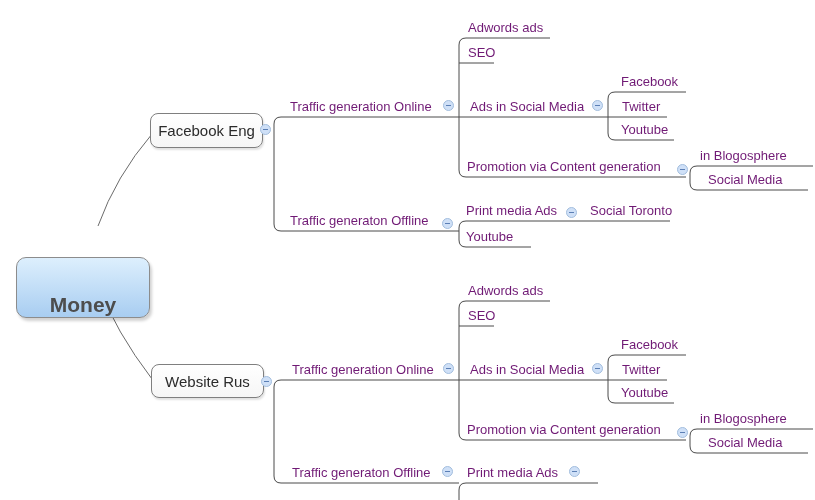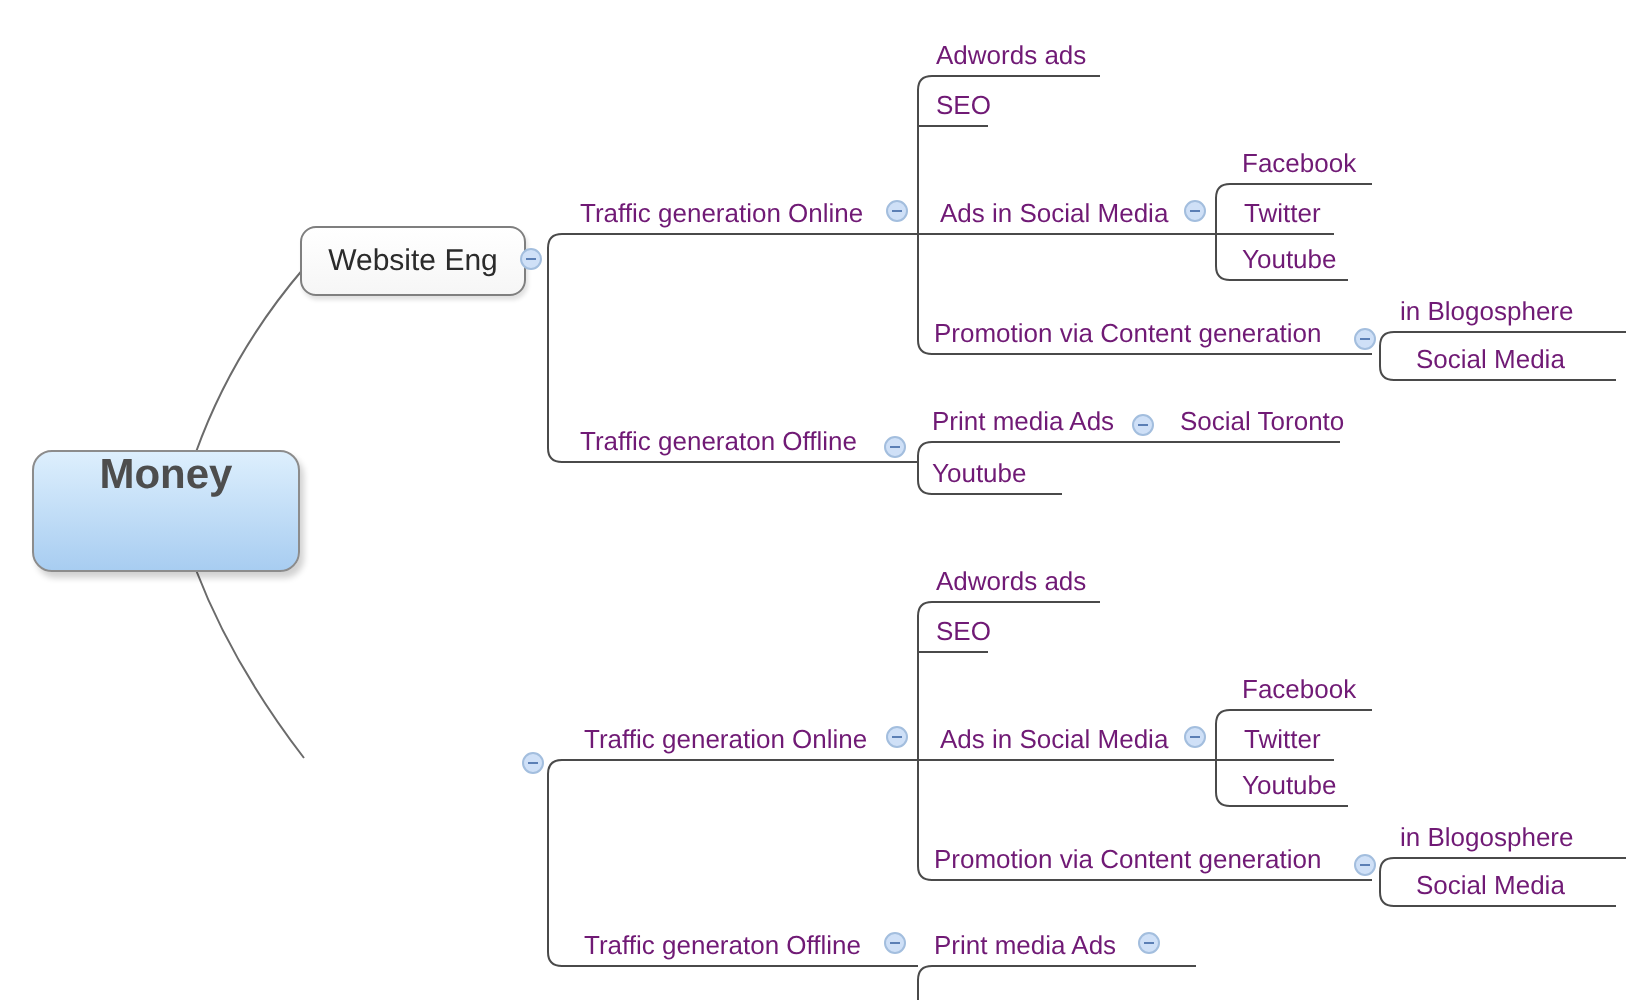--- a/index.html
+++ b/index.html
@@ -17,23 +17,24 @@
   .nodebox{
     position:absolute;box-sizing:border-box;border:1px solid #7f7f7f;
     border-radius:8px;background:linear-gradient(#ffffff,#f6f6f6);
     display:flex;align-items:center;justify-content:center;
     font-size:15px;color:#2b2b2b;
     box-shadow:1px 2px 2px rgba(0,0,0,0.12);
   }
   .rootbox{
     position:absolute;box-sizing:border-box;border:1px solid #8c8c8c;
     border-radius:10px;background:linear-gradient(#ddeffd,#a8cdf1);
-    display:flex;align-items:flex-start;justify-content:center;
+    display:flex;align-items:flex-end;justify-content:center;
     font-size:21px;font-weight:bold;color:#4d4d4d;
     box-shadow:2px 3px 3px rgba(0,0,0,0.18);
+    margin-top:32px;
   }
   .collapse{
     position:absolute;width:11px;height:11px;border-radius:50%;
     background:#cfe0f7;border:1px solid #a3bede;box-sizing:border-box;cursor:pointer;
   }
   .collapse i{
     position:absolute;left:2px;right:2px;top:4px;height:1px;background:#5b7fb5;
   }
 </style>
 </head>
@@ -60,23 +61,26 @@
     <path d="M686,355 H615 Q608,355 608,362 V396 Q608,403 615,403 H674"></path>
     <path d="M813,429 H697 Q690,429 690,436 V446 Q690,453 697,453 H808"></path>
     <path d="M598,483 H466 Q459,483 459,490 V500"></path>
   </svg>
 
   <div class="rootbox" style="left:16px;top:225px;width:134px;height:61px">
     <span>Money</span>
   </div>
 
   <div class="nodebox" style="left:150px;top:113px;width:113px;height:35px">
-    <span>Website Eng</span>
+    <span>Facebook Eng</span>
   </div>
 
+  <div class="nodebox" style="left:151px;top:364px;width:113px;height:34px">
+    <span>Website Rus</span>
+  </div>
 
   <div class="topic" style="left:290px;top:99px">Traffic generation Online</div>
   <div class="topic" style="left:468px;top:20px">Adwords ads</div>
   <div class="topic" style="left:468px;top:45px">SEO</div>
   <div class="topic" style="left:470px;top:99px">Ads in Social Media</div>
   <div class="topic" style="left:621px;top:74px">Facebook</div>
   <div class="topic" style="left:622px;top:99px">Twitter</div>
   <div class="topic" style="left:621px;top:122px">Youtube</div>
   <div class="topic" style="left:467px;top:159px">Promotion via Content generation</div>
   <div class="topic" style="left:700px;top:148px">in Blogosphere</div>

